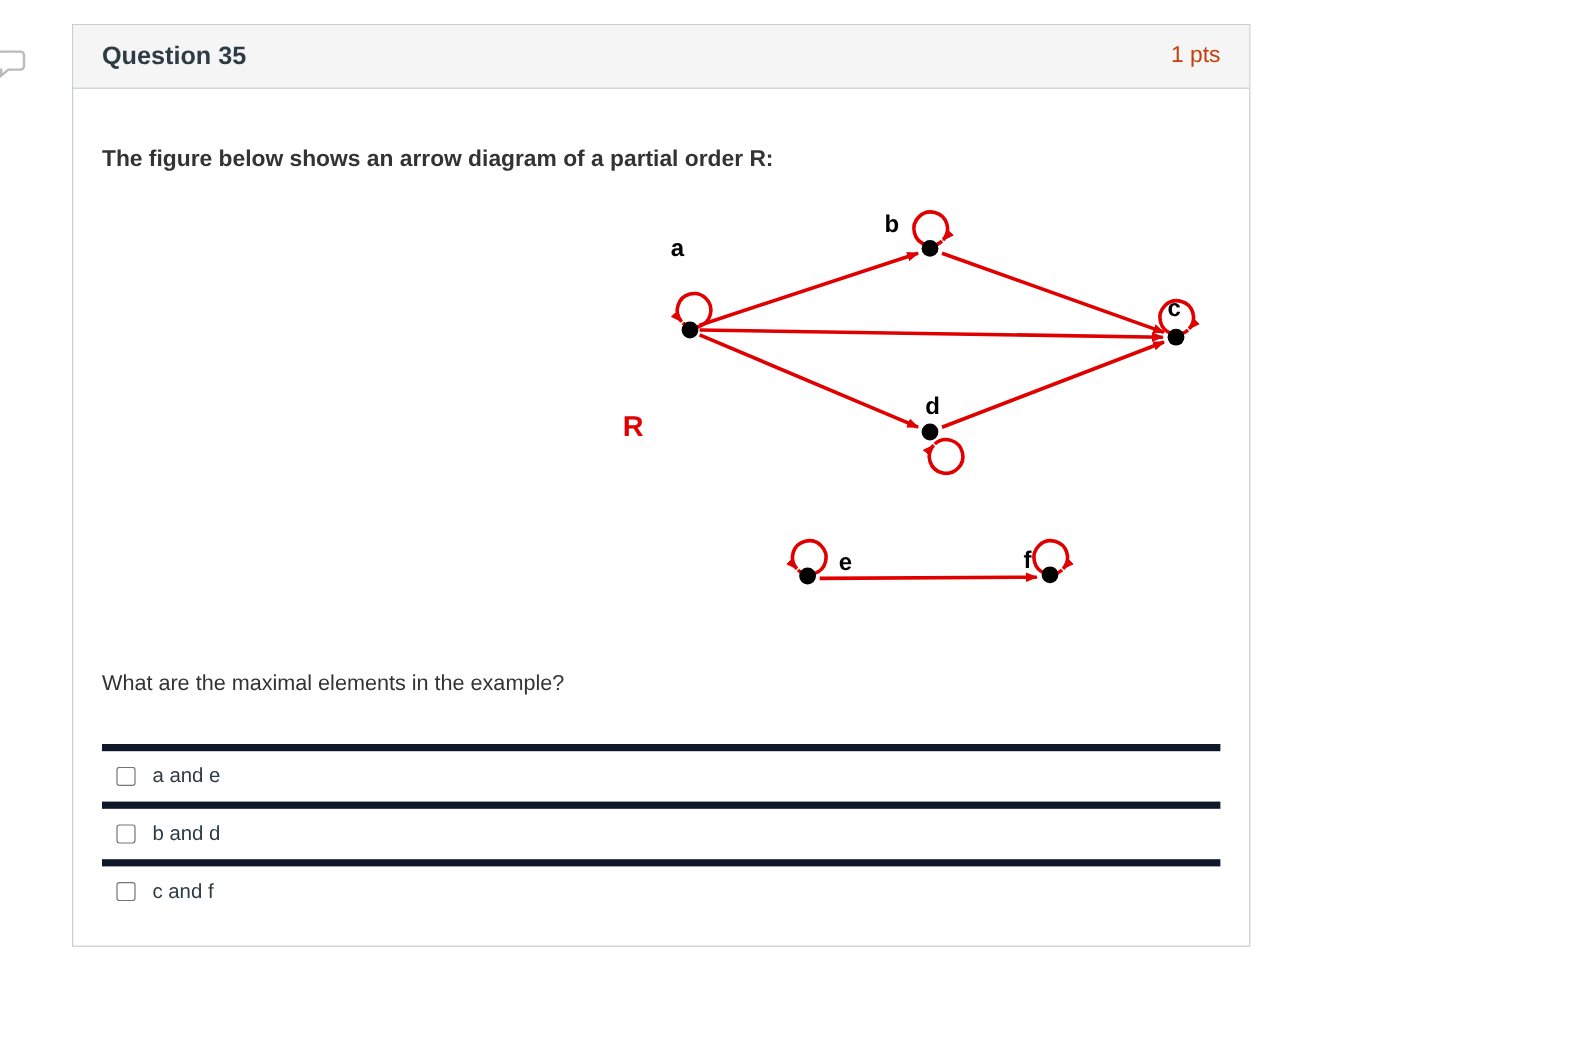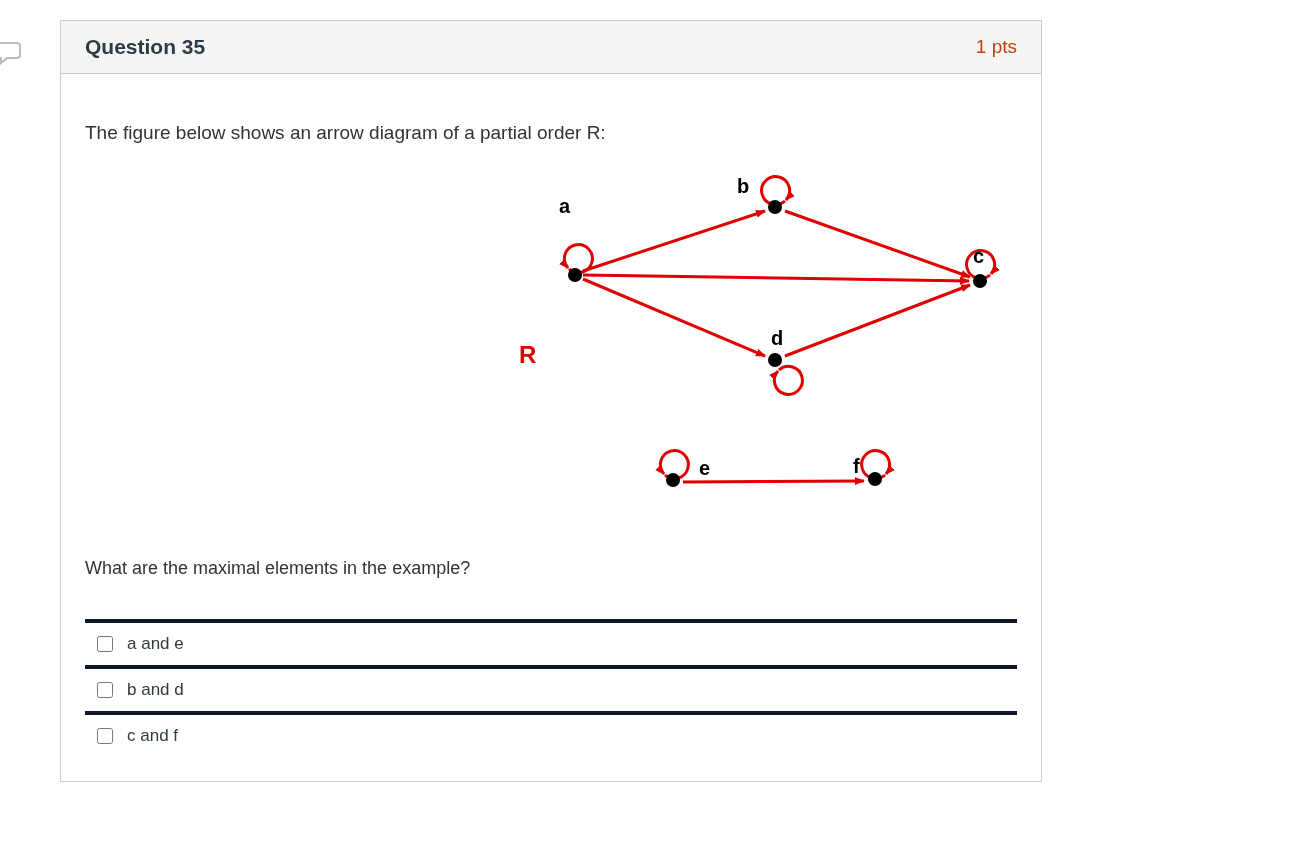--- a/index.html
+++ b/index.html
@@ -35,36 +35,37 @@
   }
   .question-body {
     padding: 46px 24px 8px 24px;
     font-size: 19px;
     color: #333;
     font-weight: 400;
   }
   .prompt-top {
     margin: 0 0 8px 0;
     line-height: 1.4;
+    font-weight: bold;
   }
   .figure-wrap {
     width: 100%;
     padding: 10px 0 6px 0;
   }
   .prompt-bottom {
     margin: 12px 0 32px 0;
     font-size: 18px;
   }
   .answers {
     padding: 0 24px 24px 24px;
   }
   .answer-row {
     display: flex;
     align-items: center;
-    border-top: 4px solid #0f172a;
+    border-top: 6px solid #0f172a;
     padding: 10px 8px;
     font-size: 17px;
     color: #2d3b45;
   }
   .answer-row input[type=checkbox] {
     width: 16px;
     height: 16px;
     margin-right: 14px;
   }
   svg text {

